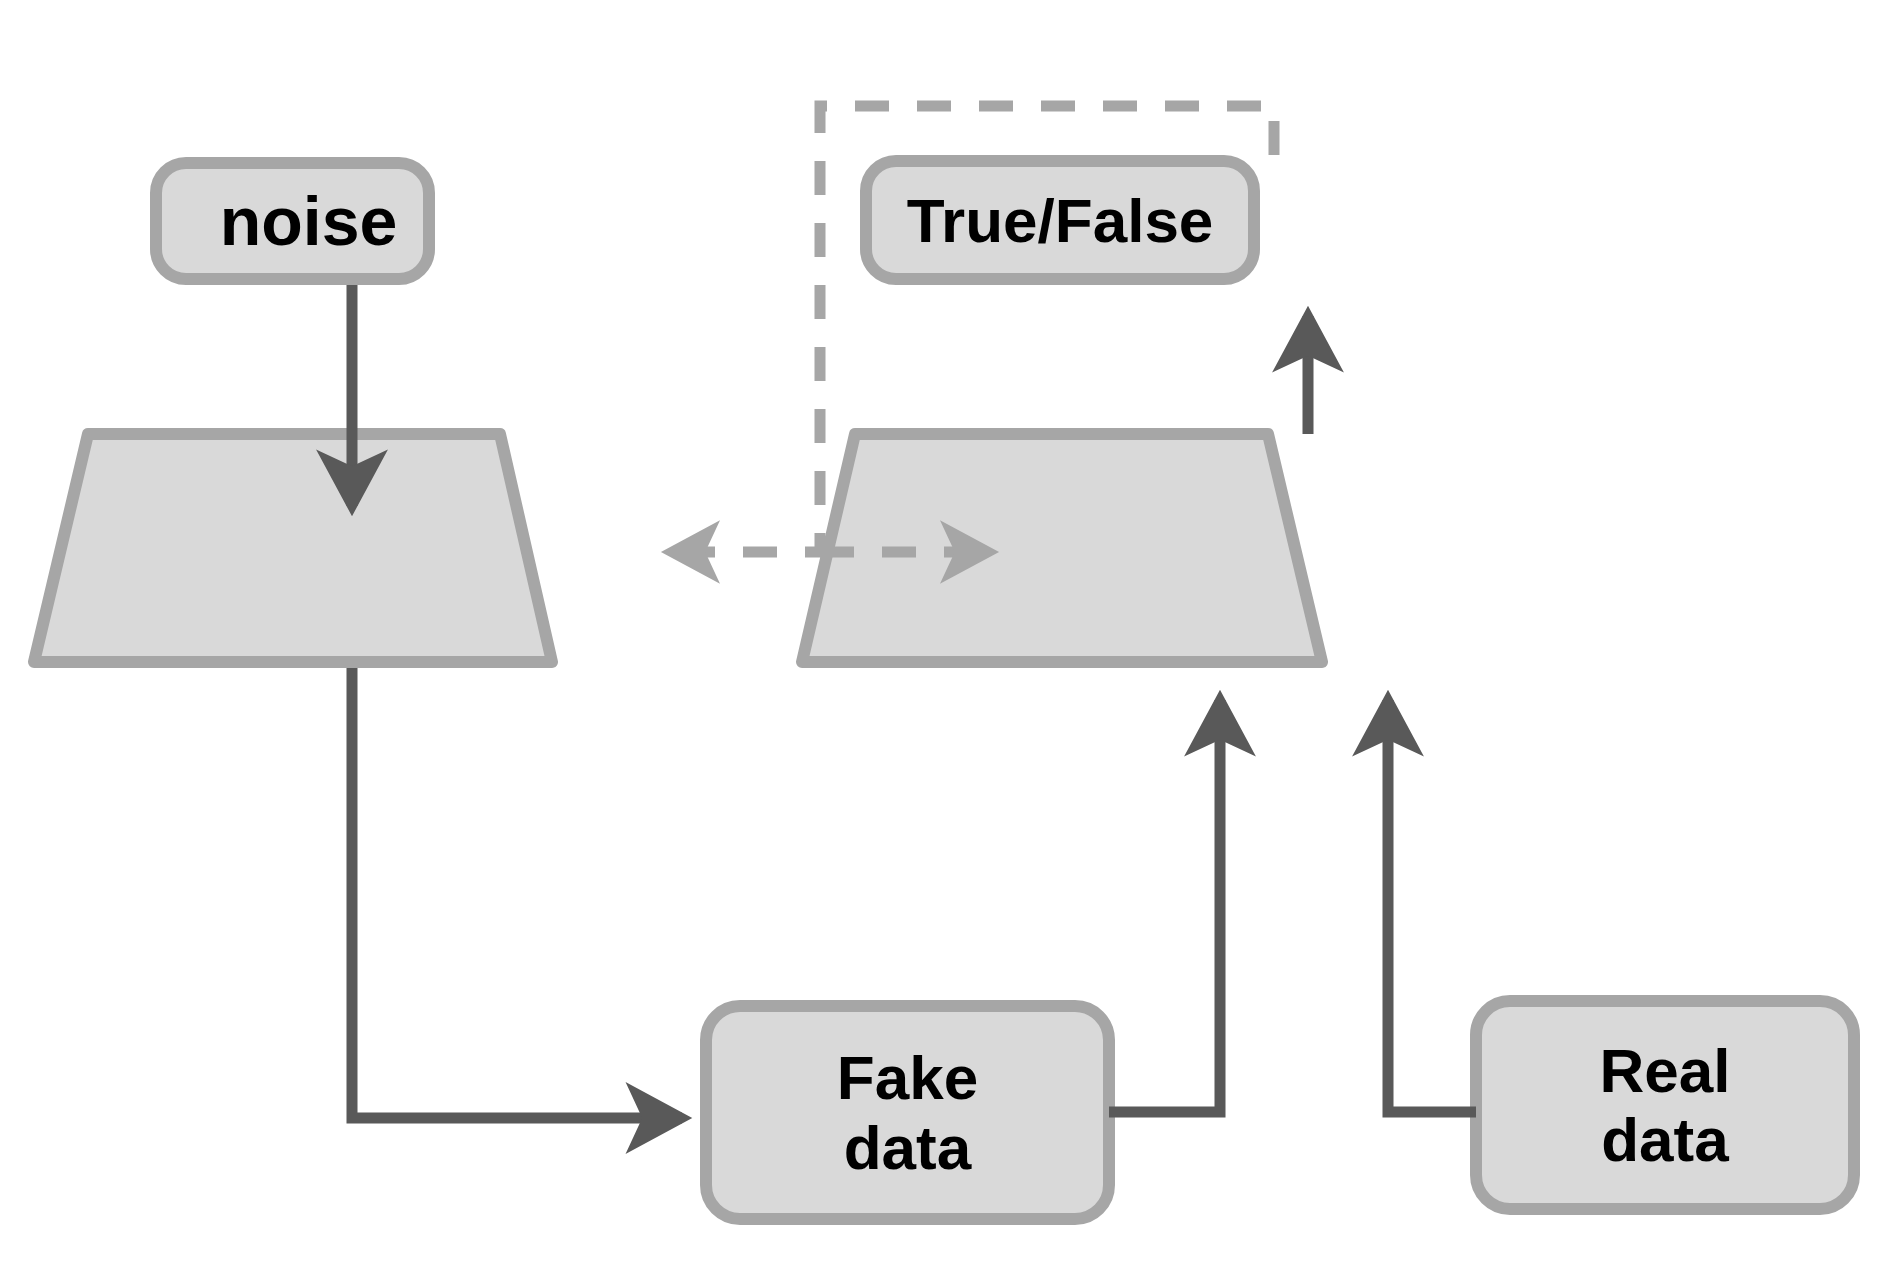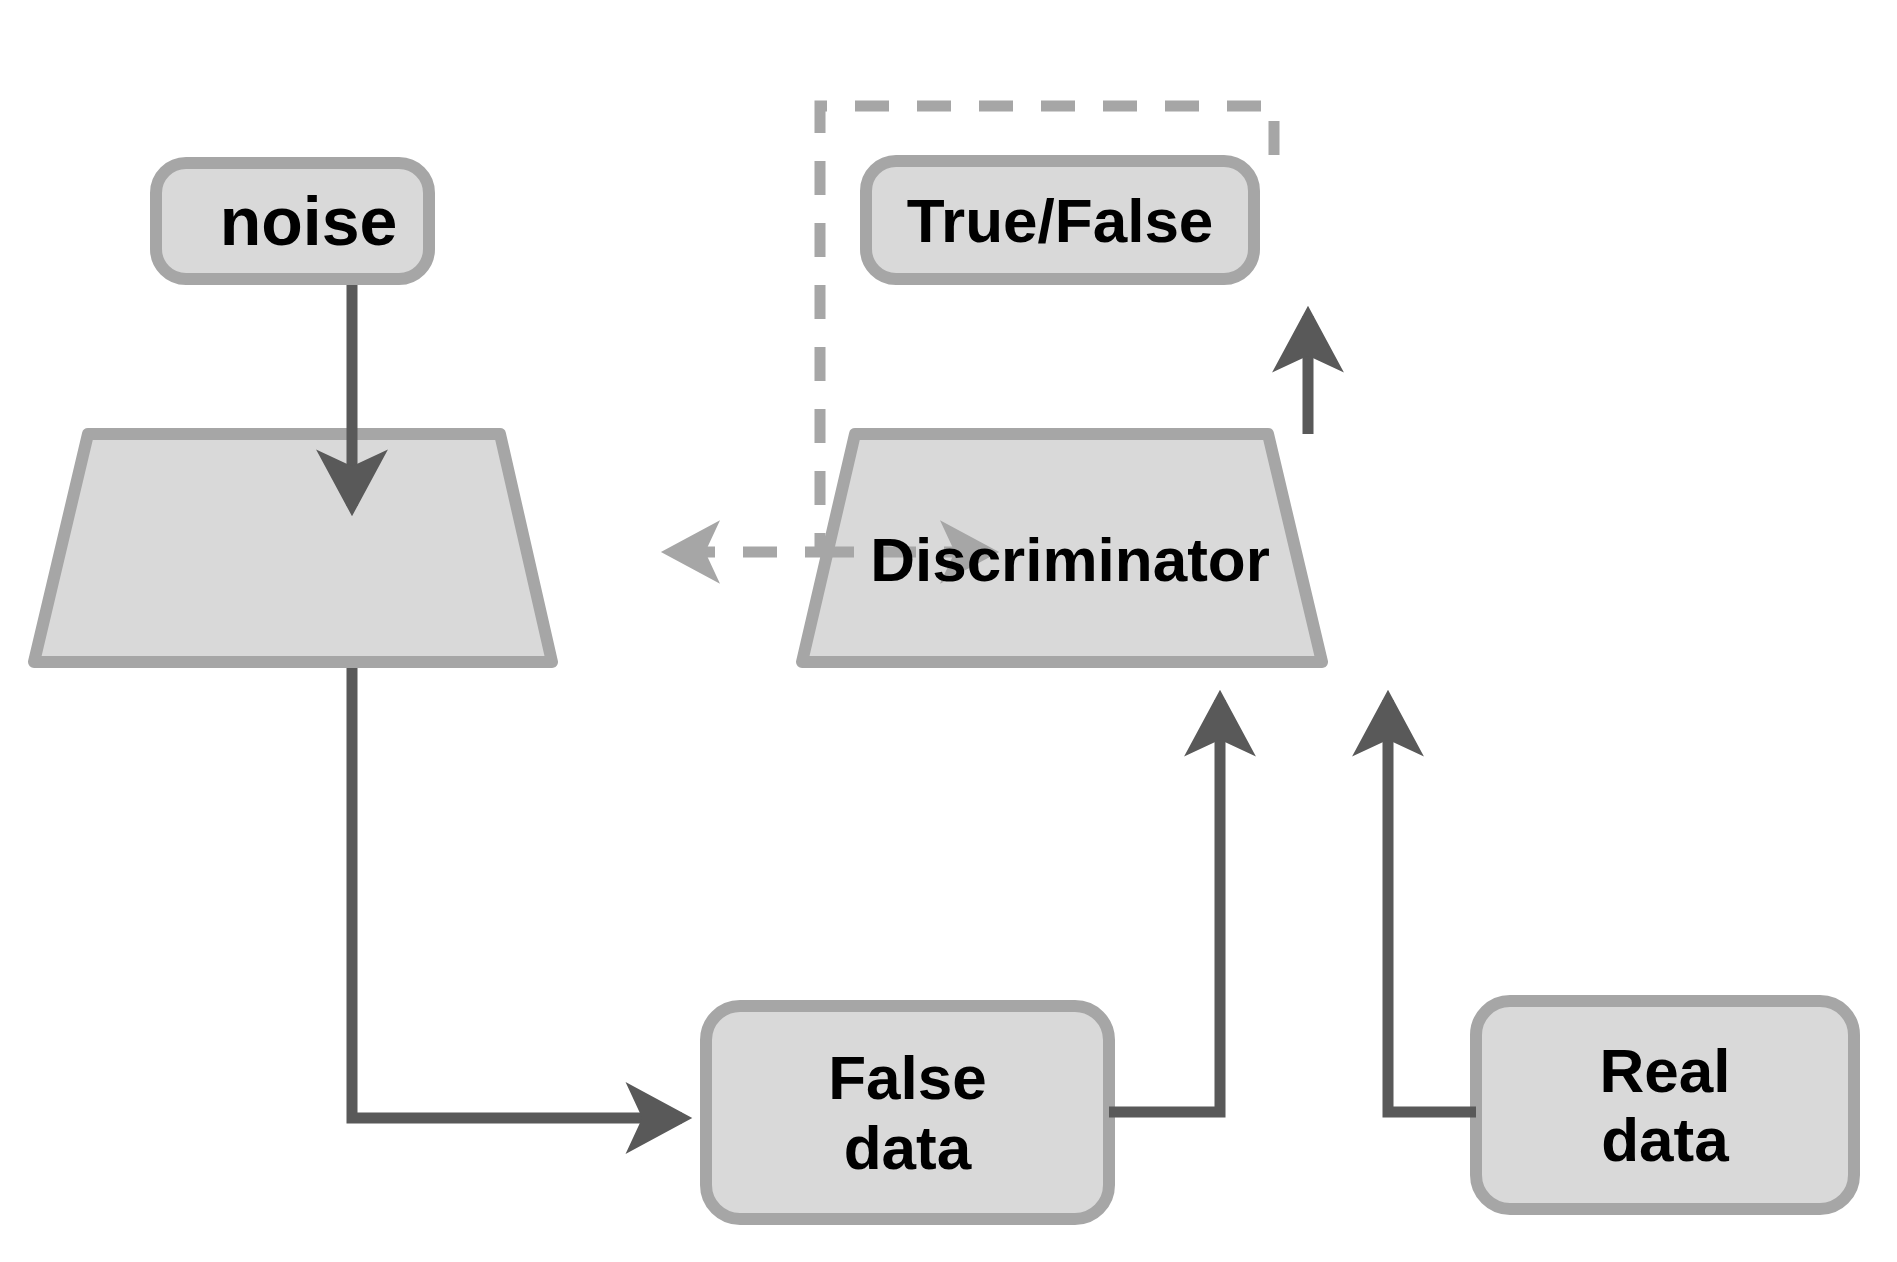--- a/index.html
+++ b/index.html
@@ -104,22 +104,21 @@
     <path d="M 1274 155 L 1274 106 L 820 106 L 820 552 L 670 552" fill="none" stroke="#a6a6a6" stroke-width="11" stroke-dasharray="34 28" marker-end="url(#arrow-dashed)"></path>
 
     <path d="M 820 552 L 990 552" fill="none" stroke="#a6a6a6" stroke-width="11" stroke-dasharray="34 28" marker-end="url(#arrow-dashed)"></path>
   </svg>
 
   <div class="node-label lbl-noise">noise</div>
 
   <div class="node-label lbl-truefalse">True/False</div>
 
 
-  <div class="node-label lbl-discriminator">Discriminator</div>
 
-  <div class="node-label lbl-fakedata">False
+  <div class="node-label lbl-fakedata">Fake
 data</div>
 
   <div class="node-label lbl-realdata">Real
 data</div>
 
 
 </div>
 
 </body></html>

